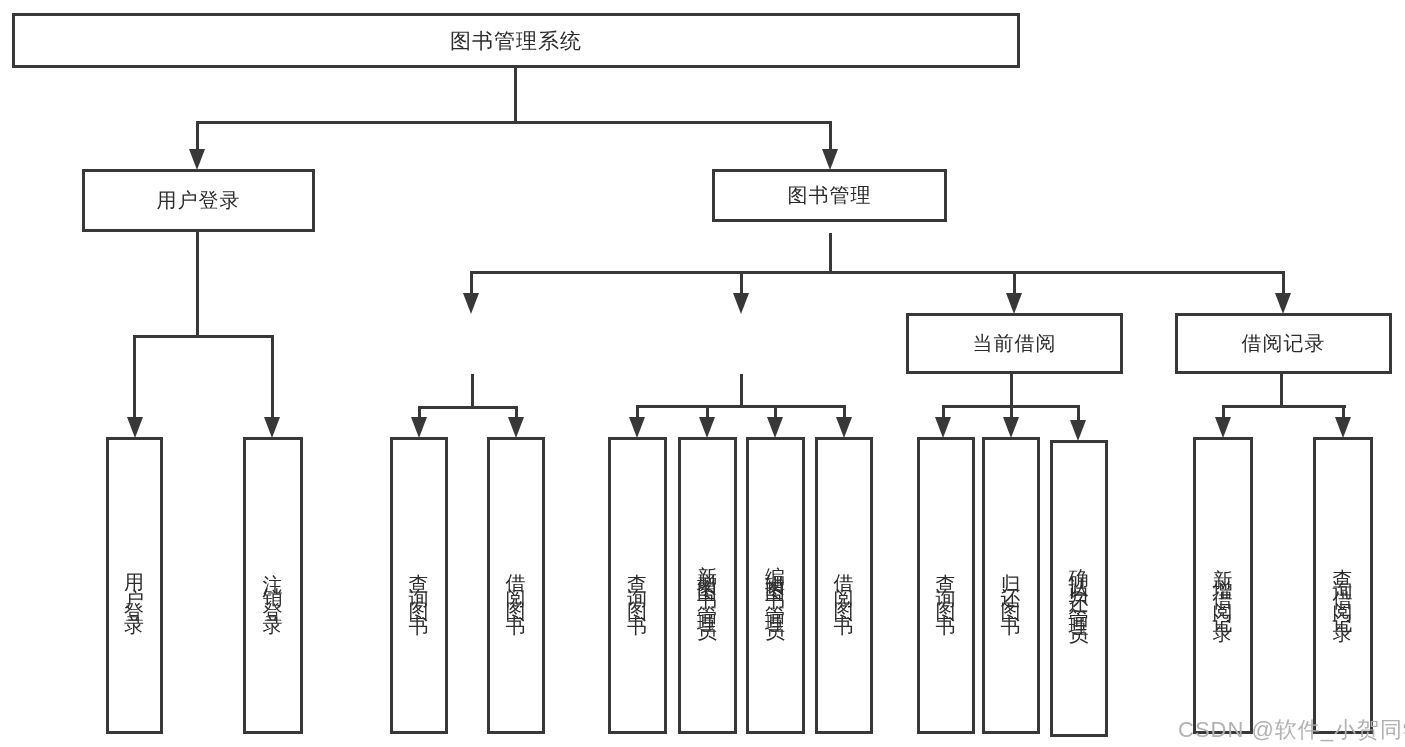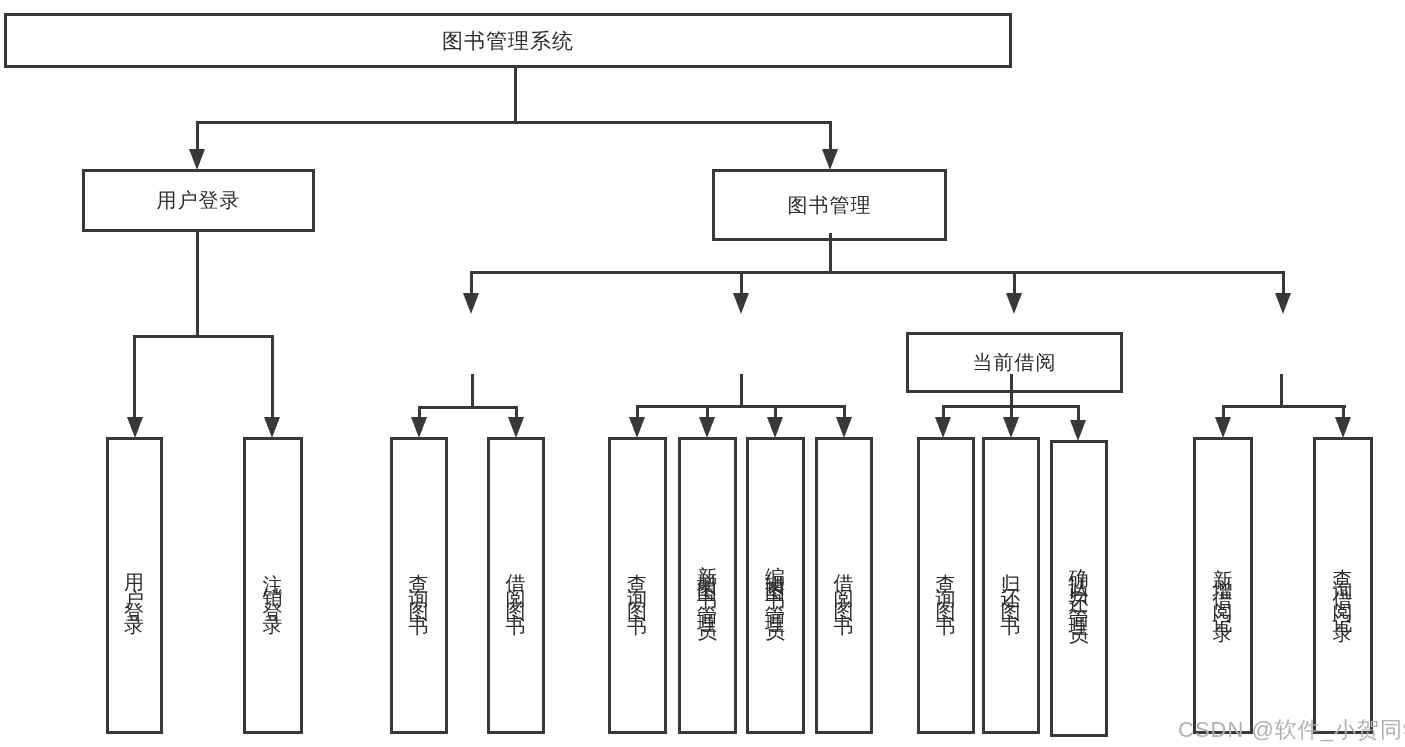--- a/index.html
+++ b/index.html
@@ -51,35 +51,35 @@
     font-size:22px;color:#b1b1b1;
     white-space:nowrap;
     letter-spacing:1px;
   }
 </style>
 </head>
 <body>
 
 <div id="canvas">
 
-  <div class="box root" style="left:4px;top:13px;width:1008px;height:55px;">
+  <div class="box root" style="left:12px;top:13px;width:1008px;height:55px;">
     <span>图书管理系统</span>
   </div>
 
   <div class="vline" style="left:514px;top:68px;height:55px;"></div>
   <div class="hline" style="left:196px;top:121px;width:636px;"></div>
   <div class="vline" style="left:196px;top:121px;height:30px;"></div>
   <div class="arrow" style="left:189px;top:149px;"></div>
   <div class="vline" style="left:829px;top:121px;height:30px;"></div>
   <div class="arrow" style="left:822px;top:149px;"></div>
 
   <div class="box" style="left:82px;top:169px;width:233px;height:63px;">
     <span>用户登录</span>
   </div>
-  <div class="box" style="left:712px;top:169px;width:235px;height:72px;">
+  <div class="box" style="left:712px;top:169px;width:235px;height:53px;">
     <span>图书管理</span>
   </div>
 
   <div class="vline" style="left:196px;top:232px;height:105px;"></div>
   <div class="hline" style="left:133px;top:335px;width:141px;"></div>
   <div class="vline" style="left:133px;top:335px;height:84px;"></div>
   <div class="arrow" style="left:127px;top:417px;"></div>
   <div class="vline" style="left:271px;top:335px;height:84px;"></div>
   <div class="arrow" style="left:264px;top:417px;"></div>
 
@@ -87,22 +87,25 @@
   <div class="hline" style="left:470px;top:271px;width:815px;"></div>
   <div class="vline" style="left:470px;top:271px;height:24px;"></div>
   <div class="arrow" style="left:463px;top:293px;"></div>
   <div class="vline" style="left:740px;top:271px;height:24px;"></div>
   <div class="arrow" style="left:733px;top:293px;"></div>
   <div class="vline" style="left:1013px;top:271px;height:24px;"></div>
   <div class="arrow" style="left:1006px;top:293px;"></div>
   <div class="vline" style="left:1282px;top:271px;height:24px;"></div>
   <div class="arrow" style="left:1275px;top:293px;"></div>
 
-  <div class="box" style="left:906px;top:332px;width:217px;height:61px;">
+  <div class="box" style="left:906px;top:313px;width:217px;height:61px;">
     <span>当前借阅</span>
+  </div>
+  <div class="box" style="left:1175px;top:313px;width:217px;height:61px;">
+    <span>借阅记录</span>
   </div>
 
   <div class="vline" style="left:471px;top:374px;height:34px;"></div>
   <div class="hline" style="left:418px;top:406px;width:100px;"></div>
   <div class="vline" style="left:418px;top:406px;height:14px;"></div>
   <div class="arrow" style="left:411px;top:417px;"></div>
   <div class="vline" style="left:515px;top:406px;height:14px;"></div>
   <div class="arrow" style="left:508px;top:417px;"></div>
 
   <div class="vline" style="left:740px;top:374px;height:33px;"></div>

